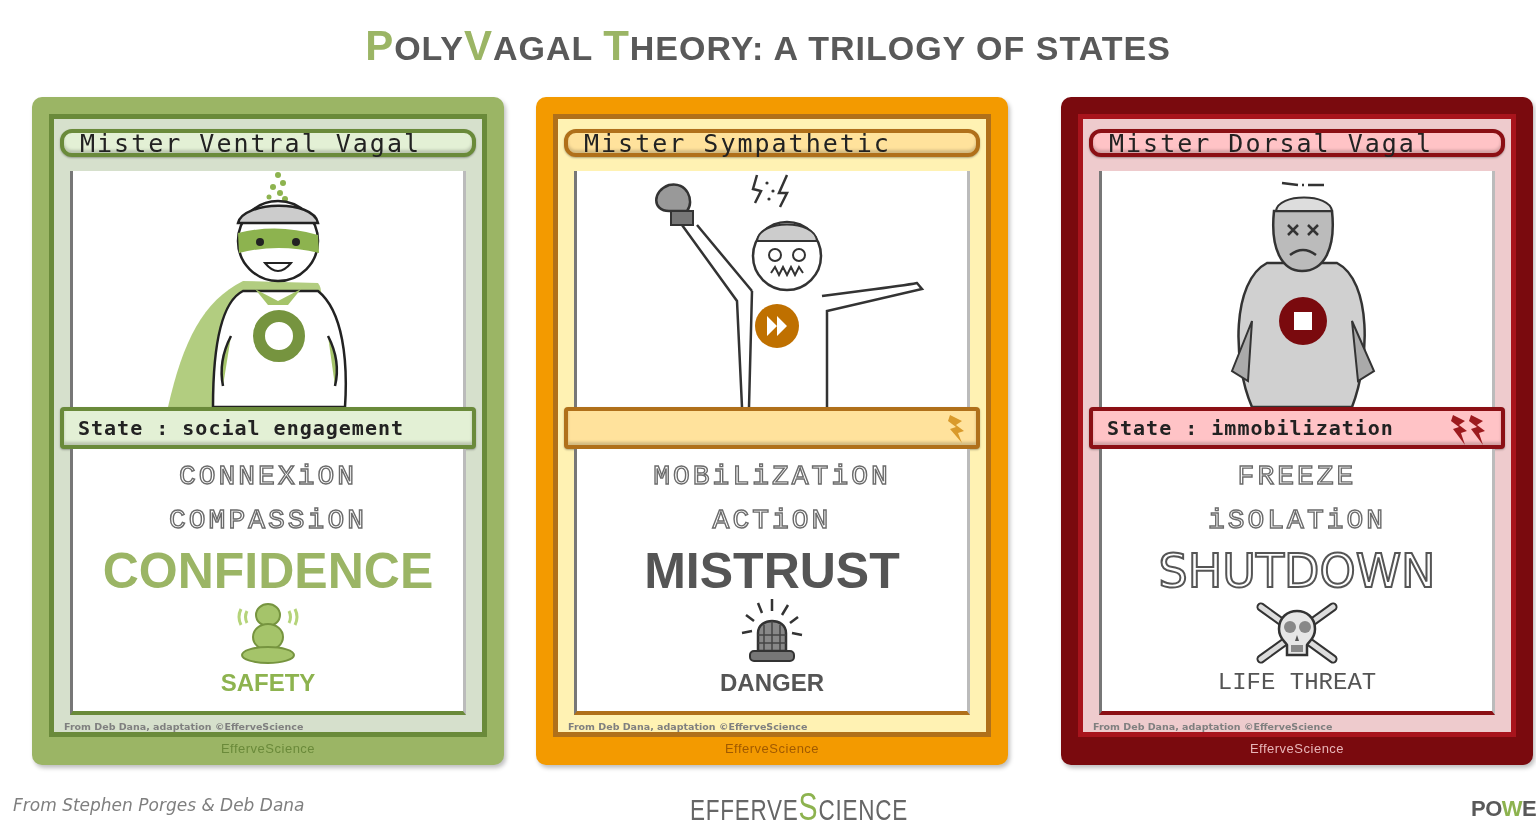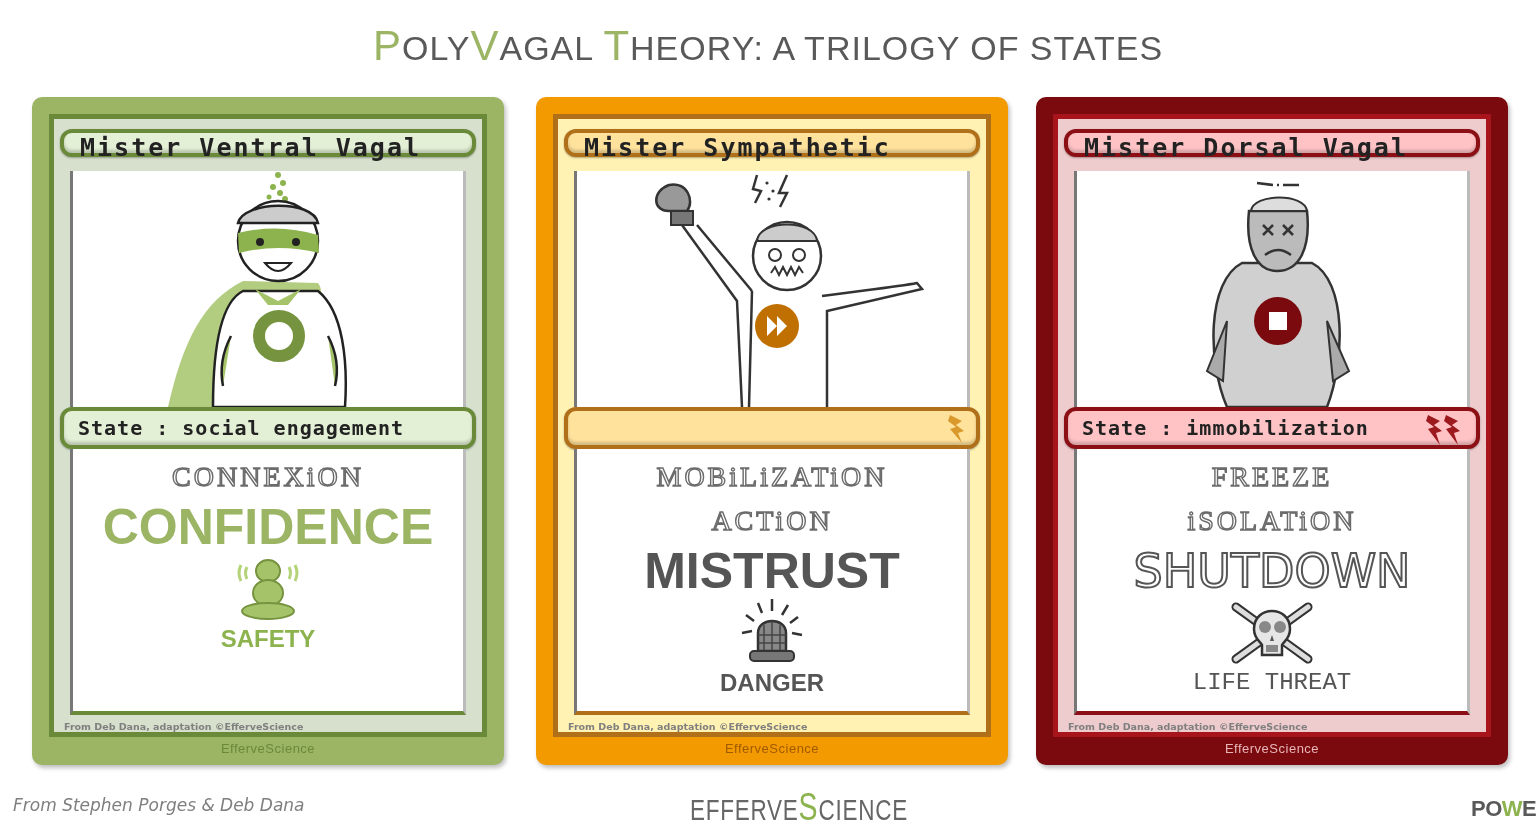--- a/index.html
+++ b/index.html
@@ -1,62 +1,62 @@
 <!DOCTYPE html>
 <html><head>
 <meta charset="utf-8">
 <style>
   * { box-sizing: border-box; margin: 0; padding: 0; }
   html, body { width: 1536px; height: 833px; background: #ffffff; overflow: hidden; }
   body { position: relative; font-family: "DejaVu Sans", sans-serif; }
 
   .title {
     position: absolute; left: 0; top: 22px; width: 1536px; text-align: center;
-    font-family: "Liberation Sans", sans-serif; font-weight: normal; font-size: 34px;
+    font-family: "Liberation Sans", sans-serif; font-weight: bold; font-size: 34px;
     color: #595959; letter-spacing: 1px;
   }
   .title .accent { color: #9bb565; font-size: 42px; }
 
   .card {
     position: absolute; top: 97px; width: 472px; height: 668px;
     border-radius: 10px; box-shadow: 2px 3px 4px rgba(0,0,0,0.25);
   }
   .card .inner {
     position: absolute; left: 17px; top: 17px; right: 17px; bottom: 28px;
     border: 5px solid var(--dark);
   }
   .card .headerbar {
     position: absolute; left: 28px; top: 32px; width: 416px; height: 28px;
     border-radius: 12px; border: 4px solid var(--dark);
     box-shadow: inset 0 -3px 3px rgba(0,0,0,0.18), 0 1px 2px rgba(0,0,0,0.3);
-    padding-left: 16px; display: flex; align-items: flex-start;
-    font-family: "DejaVu Sans Mono", monospace; font-weight: bold; font-size: 25px;
+    padding-left: 16px; display: flex; align-items: center;
+    font-family: "DejaVu Sans Mono", monospace; font-weight: normal; font-size: 25px;
     color: #222; letter-spacing: 2px;
   }
   .card .picture {
     position: absolute; left: 38px; top: 74px; width: 396px; height: 236px;
     background: #fff; border-left: 3px solid #777; border-right: 3px solid #bbb;
   }
   .card .statebar {
     position: absolute; left: 28px; top: 310px; width: 416px; height: 42px;
-    border-radius: 12px; border: 4px solid var(--dark);
+    border-radius: 4px; border: 4px solid var(--dark);
     box-shadow: inset 0 -3px 3px rgba(0,0,0,0.18), 0 1px 2px rgba(0,0,0,0.3);
     padding-left: 14px; display: flex; align-items: center;
     font-family: "DejaVu Sans Mono", monospace; font-weight: bold; font-size: 20px;
     color: #222; letter-spacing: 1px;
   }
   .statebar .bolt { position: absolute; right: 10px; top: 4px; }
   .card .words {
     position: absolute; left: 38px; top: 352px; width: 396px; height: 266px;
     background: #fff; border-left: 3px solid #777; border-right: 3px solid #bbb;
     border-bottom: 4px solid var(--dark);
     text-align: center;
   }
   .outline-word {
-    display: block; font-family: Liberation Serif, serif; font-size: 28px;
+    display: block; font-family: Liberation Mono, monospace; font-size: 28px;
     color: #fff; -webkit-text-stroke: 1.4px #6b6b6b; letter-spacing: 3px;
     line-height: 44px;
   }
   .big-word {
     display: block; font-family: "Liberation Sans", sans-serif; font-weight: bold;
     font-size: 50px; line-height: 56px; letter-spacing: 0px; text-align: center;
   }
   .tag-word { display: block; font-family: "Liberation Sans", sans-serif; font-weight: bold; font-size: 24px; }
   .card .credit {
     position: absolute; left: 32px; top: 624px; font-size: 9.5px; font-weight: bold;
@@ -118,20 +118,21 @@
       <path d="M158 165 Q145 190 150 215" stroke="#222" stroke-width="2.5" fill="#a5c46a"></path>
       <path d="M255 165 Q268 190 262 215" stroke="#222" stroke-width="2.5" fill="#a5c46a"></path>
     </svg>
   </div>
   <div class="statebar" style="background:#e3f0d5;">
     <span>State : social engagement</span>
   </div>
   <div class="words">
     <div style="height:6px"></div>
     <span class="outline-word">CONNEXiON</span>
+    <span class="outline-word">COMPASSiON</span>
     <span class="big-word" style="color:#9bb565;">CONFIDENCE</span>
     <svg width="70" height="66" viewBox="0 0 70 66">
       <path d="M8 10 Q4 18 8 26 M14 12 Q11 18 14 24 M62 10 Q66 18 62 26 M56 12 Q59 18 56 24" stroke="#b5d47a" stroke-width="3" fill="none"></path>
       <ellipse cx="35" cy="16" rx="12" ry="11" fill="#a5c46a" stroke="#76943f" stroke-width="2"></ellipse>
       <ellipse cx="35" cy="38" rx="15" ry="13" fill="#a5c46a" stroke="#76943f" stroke-width="2"></ellipse>
       <ellipse cx="35" cy="56" rx="26" ry="8" fill="#a5c46a" stroke="#76943f" stroke-width="2"></ellipse>
     </svg>
     <span class="tag-word" style="color:#8db34f;">SAFETY</span>
   </div>
   <div class="credit">From Deb Dana, adaptation ©EfferveScience</div>
@@ -179,21 +180,21 @@
       <path d="M26 52 L26 34 C26 18 54 18 54 34 L54 52 Z" fill="#888" stroke="#333" stroke-width="2.5"></path>
       <path d="M32 26 L32 52 M40 22 L40 52 M48 26 L48 52 M26 36 L54 36 M26 44 L54 44" stroke="#444" stroke-width="1.5"></path>
       <rect x="18" y="52" width="44" height="10" rx="4" fill="#777" stroke="#333" stroke-width="2"></rect>
     </svg>
     <span class="tag-word" style="color:#555;">DANGER</span>
   </div>
   <div class="credit">From Deb Dana, adaptation ©EfferveScience</div>
   <div class="brand">EfferveScience</div>
 </div>
 
-<div class="card" style="left:1036px; background:#7a0a0e; --dark:#a8141c; --brandc:#e8b5b8;">
+<div class="card" style="left:1061px; background:#7a0a0e; --dark:#a8141c; --brandc:#e8b5b8;">
   <div class="inner" style="background:#eecbcd;"></div>
   <div class="headerbar" style="background:#ffc3c6; border-color:#8b0f14;">
     <span>Mister Dorsal Vagal</span>
   </div>
   <div class="picture">
     <svg width="396" height="236" viewBox="0 0 396 236">
       <path d="M180 12 L196 14 M200 14 L202 14 M206 14 L222 14" stroke="#333" stroke-width="2.5"></path>
       <path d="M150 236 C130 190 130 110 165 92 L235 92 C270 110 268 190 250 236 Z" fill="#d0d0d0" stroke="#333" stroke-width="2.5"></path>
       <path d="M150 150 L130 200 L146 210 Z M250 150 L272 200 L256 210 Z" fill="#aaa" stroke="#333" stroke-width="2"></path>
       <path d="M172 40 C168 78 180 100 200 100 C222 100 234 78 230 40 Z" fill="#bbb" stroke="#333" stroke-width="2.5"></path>

